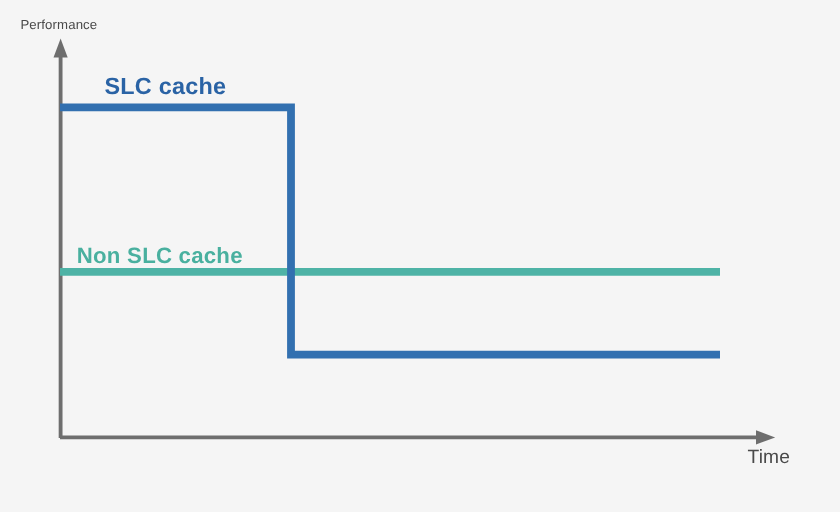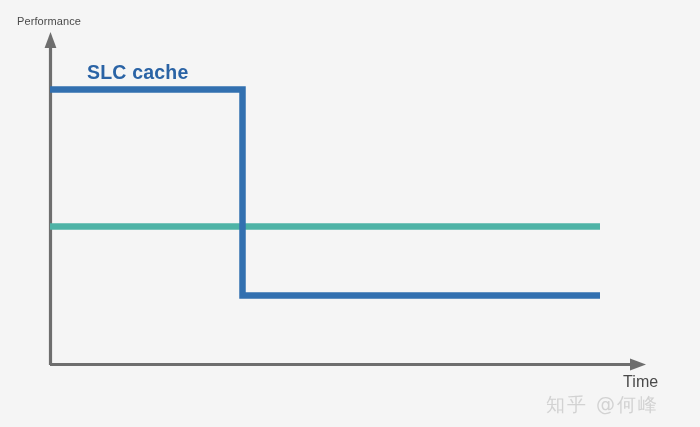--- a/index.html
+++ b/index.html
@@ -98,16 +98,16 @@
       <path d="M 50 89.5 L 242.5 89.5 L 242.5 295.5 L 600 295.5" fill="none" stroke="#3270b0" stroke-width="6.5" stroke-linecap="butt" stroke-linejoin="miter"></path>
     </g>
   </svg>
 
   <div class="axis-title" id="y-axis-title">Performance</div>
 
   <div class="axis-title" id="x-axis-title">Time</div>
 
   <div class="series-label" id="label-slc">SLC cache</div>
 
+  <div class="series-label" id="label-non-slc">Non SLC cache</div>
 
-  <div id="watermark">知乎 @何峰</div>
 
 </div>
 
 </body></html>

